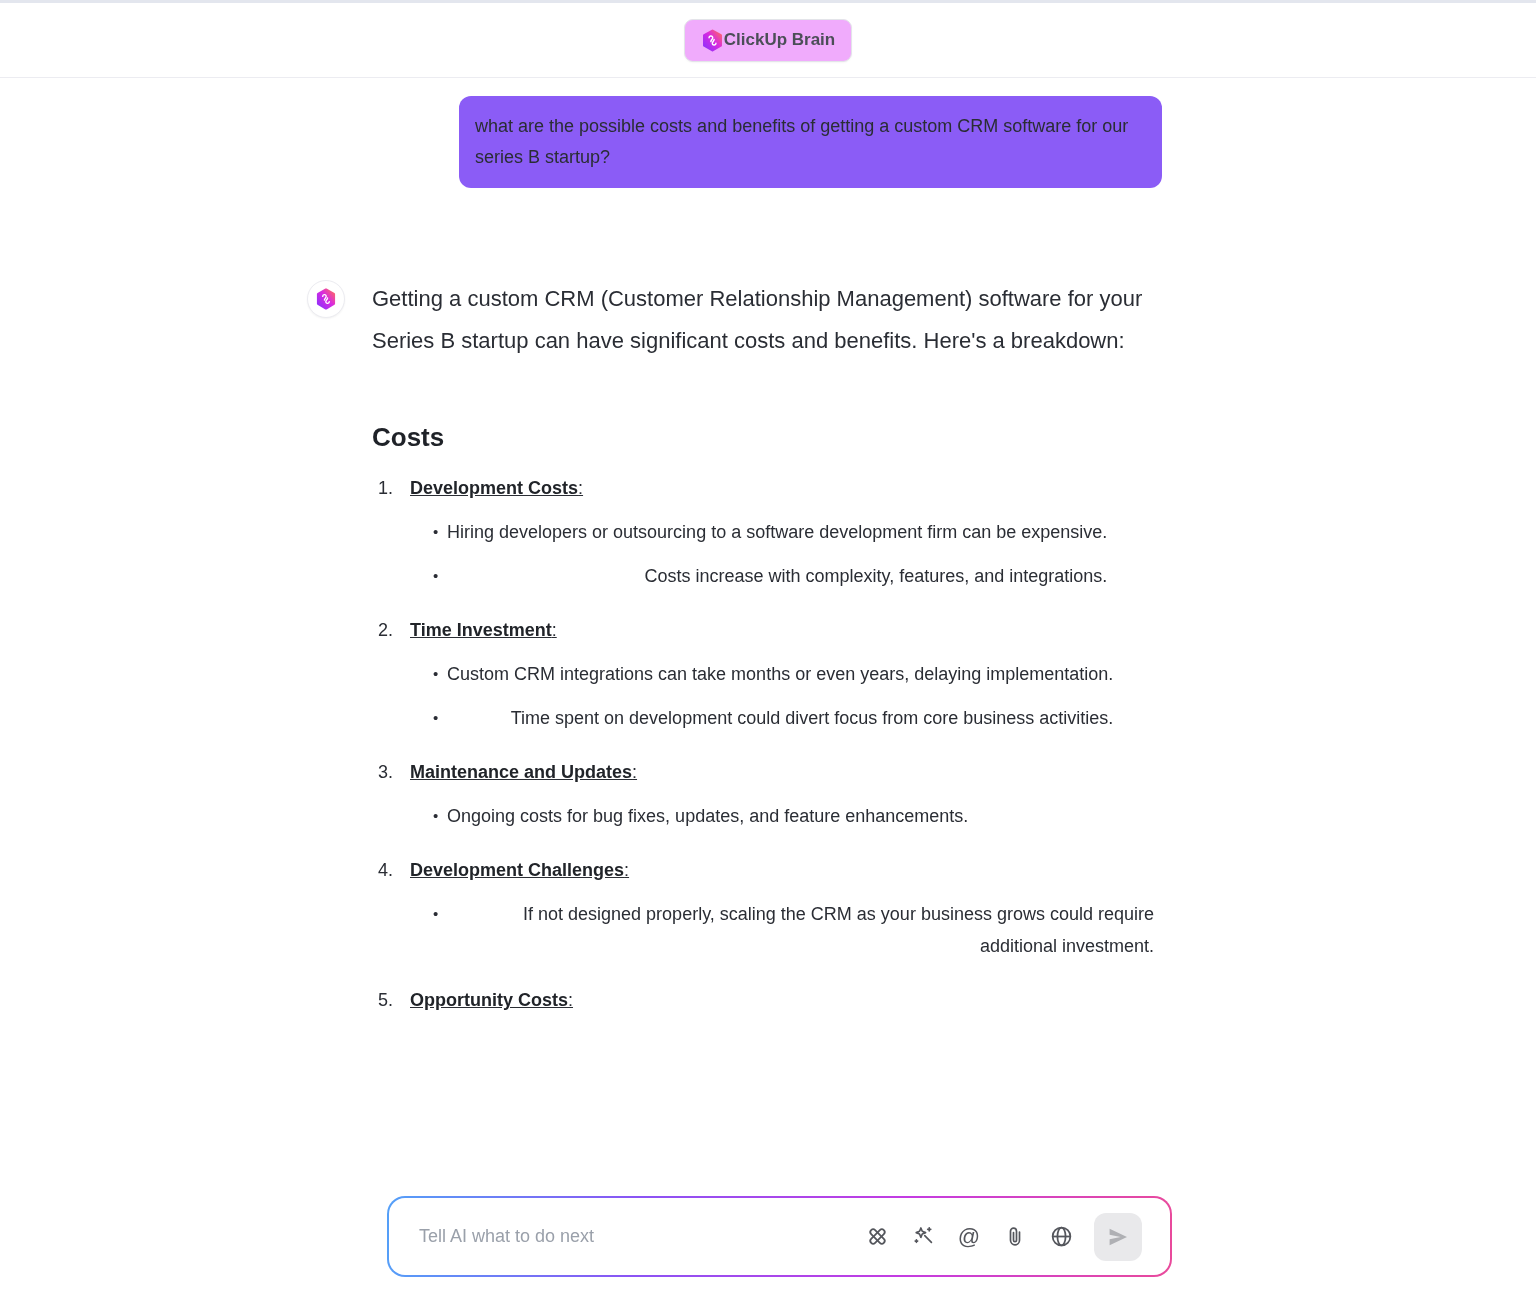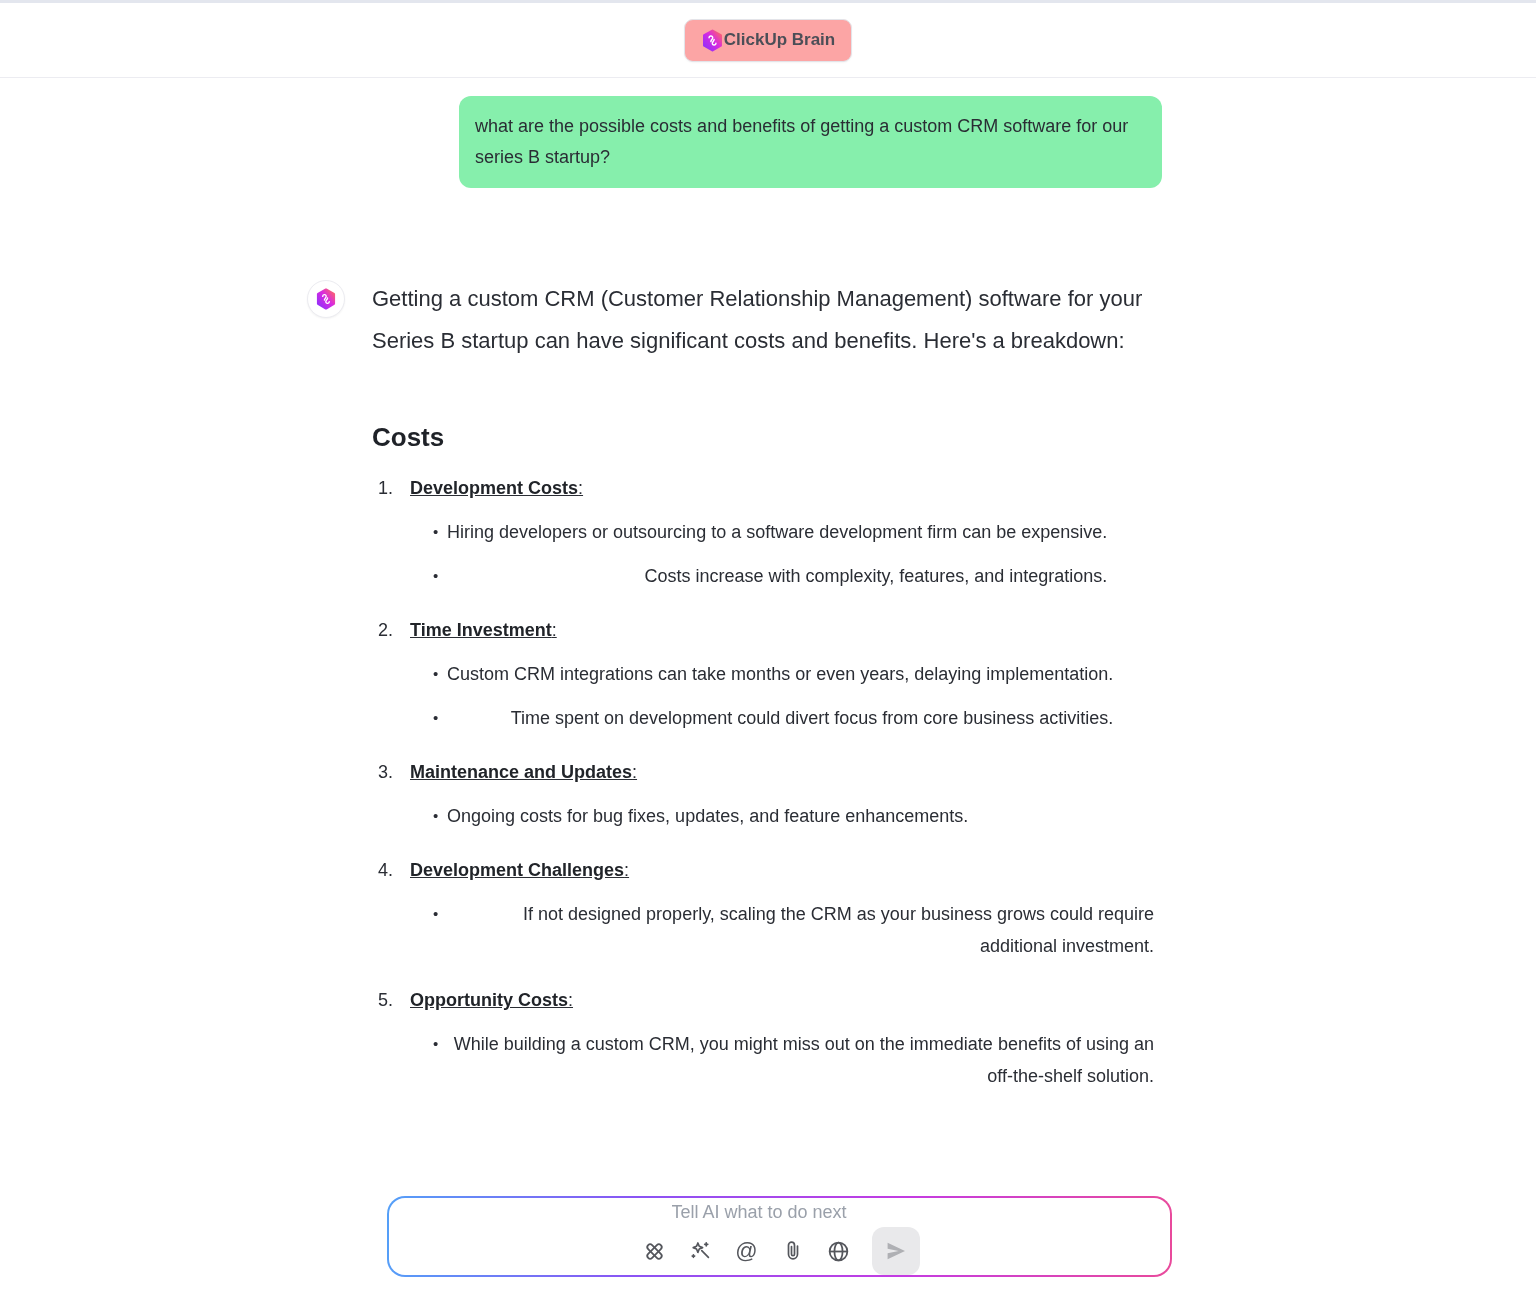--- a/index.html
+++ b/index.html
@@ -12,35 +12,35 @@
     overflow:hidden;
   }
   .topline { height:3px; background:#e3e6ee; }
   .app-header {
     height:75px; background:#fff;
     border-bottom:1px solid #ececf1;
     display:flex; align-items:center; justify-content:center;
   }
   .brand-pill {
     display:inline-flex; align-items:center; gap:0;
-    padding:9px 16px; background:#fca5a5;
+    padding:9px 16px; background:#f0abfc;
     border:1px solid #e3e4e9; border-radius:9px;
     box-shadow:0 1px 2px rgba(0,0,0,.04);
     font-family:"Liberation Sans", sans-serif;
     font-size:17px; font-weight:700; color:#4b4e57;
     cursor:pointer;
   }
   .chat-viewport {
     position:absolute; top:79px; left:0; right:0;
     height:1113px; overflow:hidden;
   }
   .chat-col { width:856px; margin-left:307px; padding-top:17px; }
   .user-bubble {
     margin-left:152px; width:703px;
-    background:#86efac; border-radius:12px;
+    background:#8b5cf6; border-radius:12px;
     padding:15px 16px;
     font-size:18px; line-height:31px; color:#2a2d34;
   }
   .ai-row { margin-top:90px; display:flex; }
   .avatar {
     width:38px; height:38px; border-radius:50%;
     background:#fff; border:1px solid #ececf1;
     box-shadow:0 1px 2px rgba(0,0,0,.05);
     display:flex; align-items:center; justify-content:center;
     flex-shrink:0; margin-top:2px;
@@ -69,21 +69,20 @@
   }
   .composer {
     position:absolute; left:387px; top:1196px;
     width:785px; height:81px; border-radius:18px; padding:2px;
     background:linear-gradient(95deg,#54a0f8 0%,#8b53f4 32%,#c43be2 66%,#e94a9b 100%);
   }
   .composer-inner {
     width:100%; height:100%; background:#fff; border-radius:16px;
     display:flex; align-items:center;
     padding:0 14px 0 30px;
-    flex-direction:column;
   }
   .composer-input {
     flex:1; border:none; outline:none; background:transparent;
     font-family:"Liberation Sans", sans-serif;
     font-size:18px; color:#2a2d34;
   }
   .composer-input::placeholder { color:#9aa0aa; }
   .composer-icons { display:flex; align-items:center; gap:20px; margin-right:14px; }
   .icon-btn {
     width:26px; height:26px; border:none; background:transparent; cursor:pointer;
@@ -185,23 +184,20 @@
       <ul class="bullets">
                   <li>If not designed properly, scaling the CRM as your business grows could require additional investment.</li>
                 </ul>
     </div>
   </li>
 
   <li class="cost-item">
     <span class="num">5.</span>
     <div class="item-body">
       <p class="item-title"><b>Opportunity Costs</b><span class="colon">:</span></p>
-      <ul class="bullets">
-                  <li>While building a custom CRM, you might miss out on the immediate benefits of using an off-the-shelf solution.</li>
-                </ul>
     </div>
   </li>
 </ol>
       </div>
     </div>
   </div>
 </div>
 
 <div class="composer">
   <div class="composer-inner">

